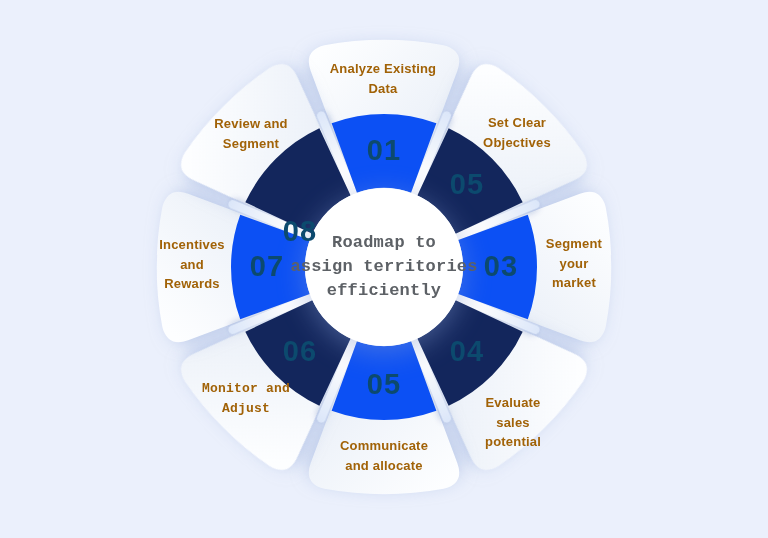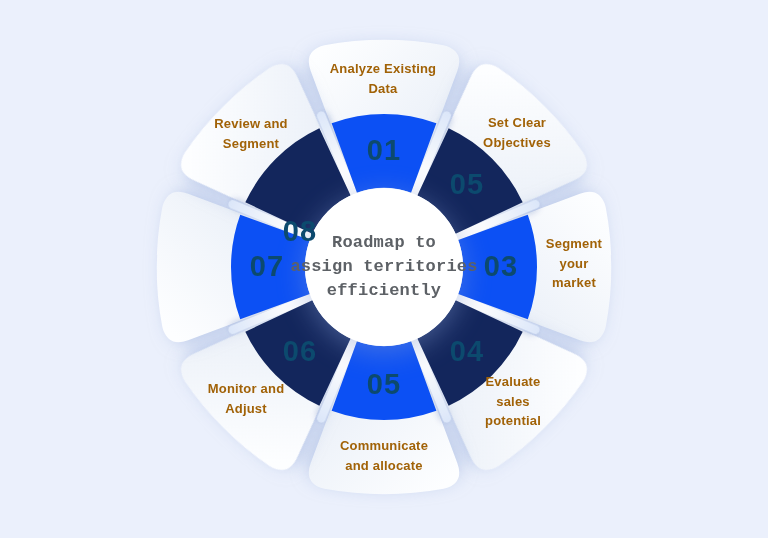--- a/index.html
+++ b/index.html
@@ -130,32 +130,37 @@
   </div>
   <div class="step-label" style="left:517px;top:132px;">
     <div>Set Clear</div>
     <div>Objectives</div>
   </div>
   <div class="step-label" style="left:574px;top:263px;">
     <div>Segment</div>
     <div>your</div>
     <div>market</div>
   </div>
-  <div class="step-label" style="left:513px;top:401px;">
+  <div class="step-label" style="left:513px;top:422px;">
     <div>Evaluate</div>
     <div>sales</div>
     <div>potential</div>
   </div>
   <div class="step-label" style="left:384px;top:455px;">
     <div>Communicate</div>
     <div>and allocate</div>
   </div>
-  <div class="step-label" style="left:246px;top:398px;">
+  <div class="step-label" style="left:246px;top:398px;font-family:Liberation Mono, monospace;">
     <div>Monitor and</div>
     <div>Adjust</div>
+  </div>
+  <div class="step-label" style="left:192px;top:264px;">
+    <div>Incentives</div>
+    <div>and</div>
+    <div>Rewards</div>
   </div>
   <div class="step-label" style="left:251px;top:133px;">
     <div>Review and</div>
     <div>Segment</div>
   </div>
 
   <div class="center-label" style="left:384px;top:267px;">
     <div>Roadmap to</div>
     <div>assign territories</div>
     <div>efficiently</div>

